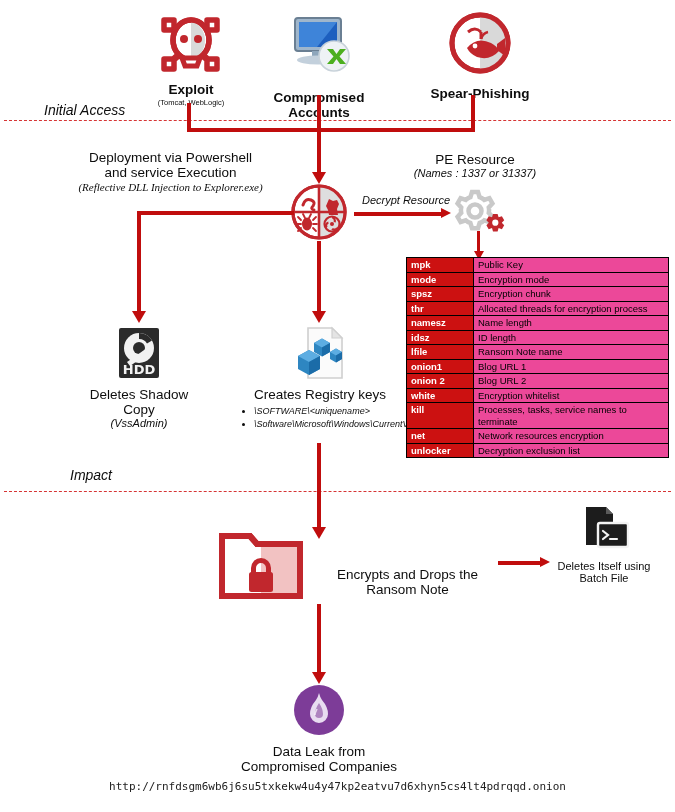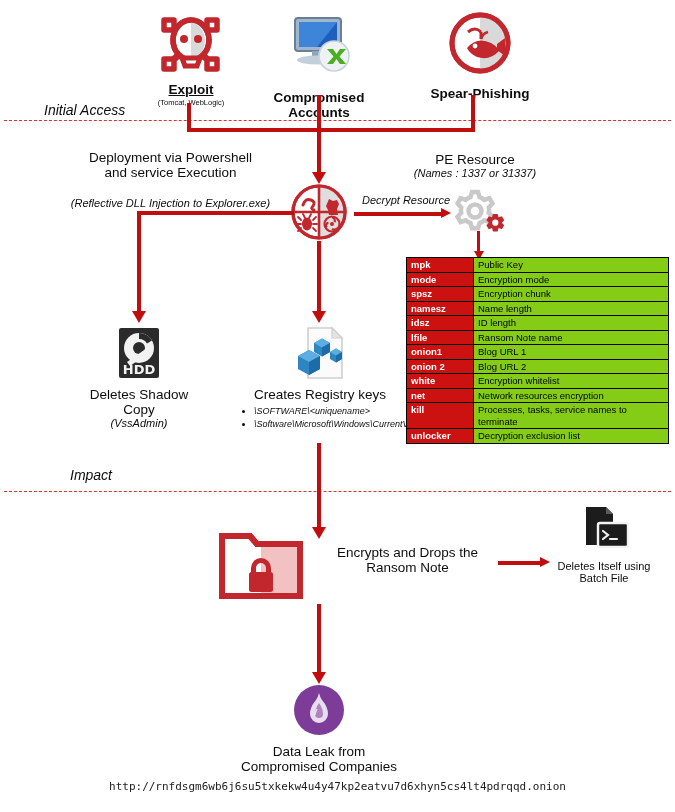--- a/index.html
+++ b/index.html
@@ -15,21 +15,21 @@
   .dashline{position:absolute;height:0;border-top:1.6px dashed #d63434;}
   .arrowhead{position:absolute;width:0;height:0;}
   .ah-down{border-left:7px solid transparent;border-right:7px solid transparent;border-top:12px solid #c00d0d;}
   .ah-down-sm{border-left:5px solid transparent;border-right:5px solid transparent;border-top:9px solid #c00d0d;}
   .ah-right-sm{border-top:5px solid transparent;border-bottom:5px solid transparent;border-left:10px solid #c00d0d;}
   
   table.cfg{position:absolute;border-collapse:collapse;font-size:9.5px;
             border:1.4px solid #000;background:#fff;}
   table.cfg td{border:1.1px solid #000;padding:1px 4px;vertical-align:top;line-height:11.5px;}
   table.cfg td.k{background:#cc1111;color:#fff;font-weight:bold;width:58px;}
-  table.cfg td.v{background:#84cc16;color:#000;}
+  table.cfg td.v{background:#ec4899;color:#000;}
   
   ul.reg{margin:0;padding-left:14px;list-style:disc;}
   ul.reg li{font-size:9px;font-style:italic;line-height:12px;margin-bottom:1px;}
   .urlline{font-family:"DejaVu Sans Mono","Liberation Mono",monospace;font-size:11px;color:#222;}
 </style>
 </head>
 <body>
 
 <div class="abs" style="left:145px;top:10px;width:92px;">
   <div class="ctr">
@@ -39,21 +39,21 @@
         <path d="M63 10 l-10 0 l0 9 l-34 30 l-9 0 l0 10 l10 0 l0 -9 l34 -30 l9 0 z"></path>
       </g>
       <ellipse cx="37" cy="30" rx="18" ry="20" fill="#fff" stroke="#c1272d" stroke-width="5.5"></ellipse>
       <path d="M37 11 a18 20 0 0 1 0 39 z" fill="#d9d9d9"></path>
       <ellipse cx="37" cy="30" rx="18" ry="20" fill="none" stroke="#c1272d" stroke-width="5.5"></ellipse>
       <path d="M28 48 l3 8 l12 0 l3 -8 z" fill="#fff" stroke="#c1272d" stroke-width="5"></path>
       <circle cx="30" cy="29" r="4" fill="#c1272d"></circle>
       <circle cx="44" cy="29" r="4" fill="#c1272d"></circle>
     </svg>
   </div>
-  <div class="t ctr" style="margin-top:2px;font-weight:600;text-decoration:underline;">Exploit</div>
+  <div class="t ctr" style="margin-top:2px;font-weight:600;">Exploit</div>
   <div class="t-xs ctr" style="margin-top:1px;">(Tomcat, WebLogic)</div>
 </div>
 
 <div class="abs" style="left:273px;top:10px;width:92px;">
   <div class="ctr">
     <svg width="74" height="66" viewBox="0 0 74 66">
       <rect x="13" y="8" width="46" height="33" rx="3" fill="#9fb6cc" stroke="#6a7f93" stroke-width="2"></rect>
       <rect x="17" y="12" width="38" height="25" fill="#1d5fbf"></rect>
       <path d="M17 12 l38 0 l-20 25 l-18 0 z" fill="#4a90e2" opacity="0.75"></path>
       <rect x="30" y="41" width="12" height="6" fill="#8ea6bb"></rect>
@@ -89,21 +89,21 @@
 <div class="bar" style="left:187px;top:103px;width:4px;height:28px;"></div>
 <div class="bar" style="left:317px;top:95px;width:4px;height:36px;"></div>
 <div class="bar" style="left:471px;top:95px;width:4px;height:36px;"></div>
 <div class="bar" style="left:187px;top:128px;width:288px;height:4px;"></div>
 <div class="bar" style="left:317px;top:128px;width:4px;height:46px;"></div>
 <div class="arrowhead ah-down" style="left:312px;top:172px;"></div>
 
 <div class="abs ctr" style="left:58px;top:150px;width:225px;">
   <div class="t">Deployment via Powershell</div>
   <div class="t">and service Execution</div>
-  <div class="t-sm ital" style="margin-top:17px;">(Reflective DLL Injection to Explorer.exe)</div>
+  <div class="t-sm ital" style="margin-top:1px;font-family:Liberation Serif, serif;">(Reflective DLL Injection to Explorer.exe)</div>
 </div>
 
 <div class="abs ctr" style="left:400px;top:152px;width:150px;">
   <div class="t">PE Resource</div>
   <div class="t-sm ital">(Names : 1337 or 31337)</div>
 </div>
 
 <div class="abs" style="left:450px;top:186px;">
   <svg width="58" height="52" viewBox="0 0 58 52">
     <g fill="none" stroke="#c9c9c9" stroke-width="4.5">
@@ -213,20 +213,24 @@
       </tr>
     <tr>
         <td class="k">mode</td>
         <td class="v">Encryption mode</td>
       </tr>
     <tr>
         <td class="k">spsz</td>
         <td class="v">Encryption chunk</td>
       </tr>
     <tr>
+        <td class="k">thr</td>
+        <td class="v">Allocated threads for encryption process</td>
+      </tr>
+    <tr>
         <td class="k">namesz</td>
         <td class="v">Name length</td>
       </tr>
     <tr>
         <td class="k">idsz</td>
         <td class="v">ID length</td>
       </tr>
     <tr>
         <td class="k">lfile</td>
         <td class="v">Ransom Note name</td>
@@ -235,28 +239,28 @@
         <td class="k">onion1</td>
         <td class="v">Blog URL 1</td>
       </tr>
     <tr>
         <td class="k">onion 2</td>
         <td class="v">Blog URL 2</td>
       </tr>
     <tr>
         <td class="k">white</td>
         <td class="v">Encryption whitelist</td>
-      </tr>
-    <tr>
-        <td class="k">net</td>
-        <td class="v">Network resources encryption</td>
       </tr>
     <tr style="height:26px;">
         <td class="k">kill</td>
         <td class="v">Processes, tasks, service names to terminate</td>
+      </tr>
+    <tr>
+        <td class="k">net</td>
+        <td class="v">Network resources encryption</td>
       </tr>
     <tr>
         <td class="k">unlocker</td>
         <td class="v">Decryption exclusion list</td>
       </tr>
   </tbody>
 </table>
 
 <div class="abs t ital" style="left:70px;top:468px;font-size:14px;">Impact</div>
 <div class="dashline" style="left:4px;top:491px;width:667px;"></div>
@@ -267,21 +271,21 @@
 <div class="abs" style="left:218px;top:530px;">
   <svg width="86" height="72" viewBox="0 0 86 72">
     <path d="M4 6 l28 0 l7 8 l43 0 l0 52 l-78 0 z" fill="#fff" stroke="#c1272d" stroke-width="6"></path>
     <path d="M43 14 l39 0 l0 52 l-39 0 z" fill="#f2c2c2"></path>
     <path d="M4 6 l28 0 l7 8 l43 0 l0 52 l-78 0 z" fill="none" stroke="#c1272d" stroke-width="6"></path>
     <path d="M33 38 a10 10 0 0 1 20 0 l0 6 l-5 0 l0 -6 a5 5 0 0 0 -10 0 l0 6 l-5 0 z" fill="#c1272d"></path>
     <rect x="31" y="42" width="24" height="20" rx="2.5" fill="#c1272d"></rect>
   </svg>
 </div>
 
-<div class="abs ctr" style="left:320px;top:545px;width:175px;">
+<div class="abs ctr" style="left:320px;top:567px;width:175px;">
   <div class="t">Encrypts and Drops the</div>
   <div class="t">Ransom Note</div>
 </div>
 
 <div class="bar" style="left:498px;top:561px;width:44px;height:3.6px;"></div>
 <div class="arrowhead ah-right-sm" style="left:540px;top:557px;"></div>
 
 <div class="abs" style="left:545px;top:505px;width:118px;">
   <div class="ctr">
     <svg width="56" height="48" viewBox="0 0 56 48">

